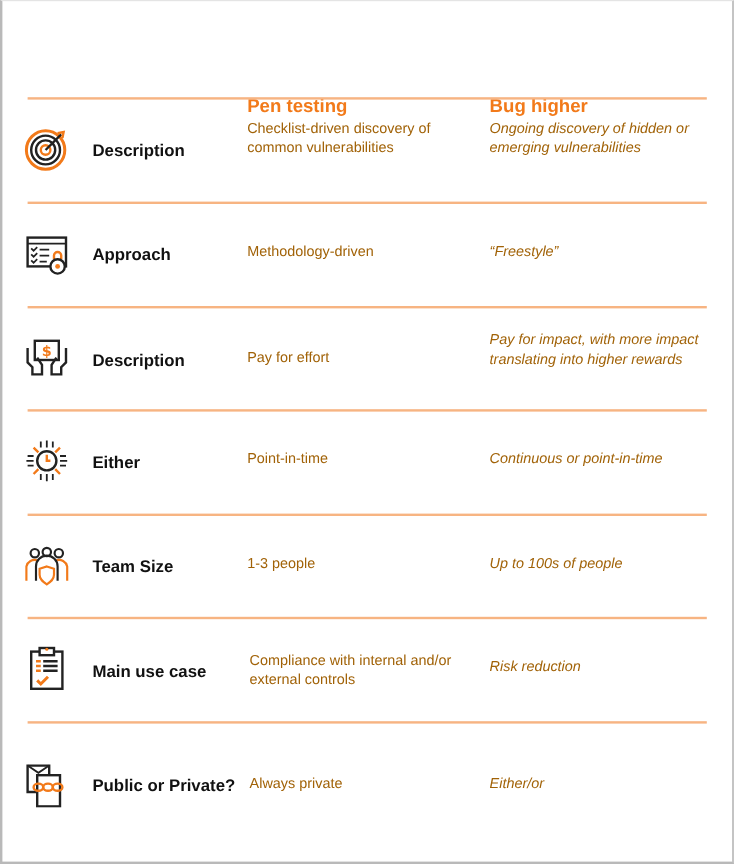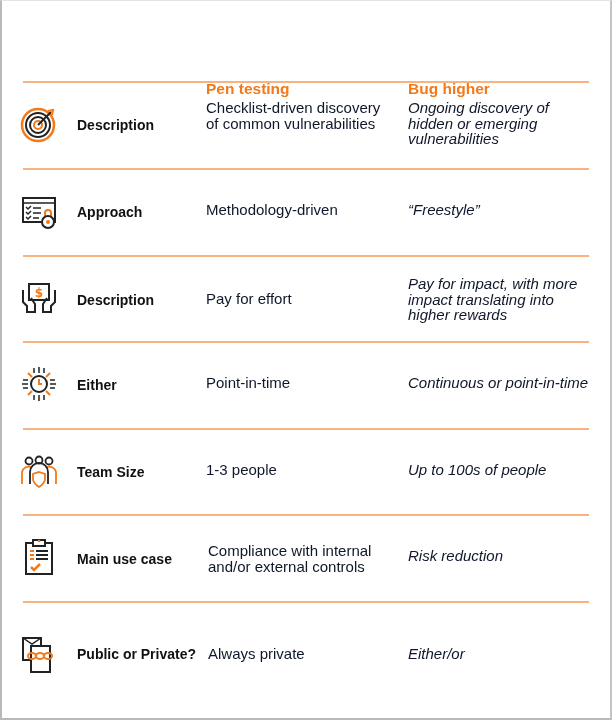--- a/index.html
+++ b/index.html
@@ -7,21 +7,21 @@
   body { font-family: "Liberation Sans", "DejaVu Sans", sans-serif; color: #2b2b2b; position: relative; }
   .frame { position: absolute; left: 0; top: 0; width: 612px; height: 720px;
            border-left: 2px solid #b9b9b9; border-right: 2px solid #c4c4c4; border-bottom: 2px solid #b9b9b9; border-top: 1px solid #e4e4e4; }
   .hdr { position: absolute; top: 52px; font-weight: bold; font-size: 15.5px; color: #f27a1a; margin-top: 28px; }
   .hdr.pen { left: 206px; }
   .hdr.bug { left: 408px; }
   .divider { position: absolute; left: 23px; right: 23px; height: 1.5px; background: #f7b482; }
   .row { position: absolute; left: 0; width: 612px; }
   .label { position: absolute; left: 62px; font-weight: bold; font-size: 14px; color: #111; white-space: nowrap; padding-left: 15px; }
   .icon { position: absolute; left: 20px; width: 38px; height: 38px; }
-  .cell { position: absolute; font-size: 15px; line-height: 15.5px; color: #0f172a; }
+  .cell { position: absolute; font-size: 12px; line-height: 15.5px; color: #a16207; }
   .cell.pen { left: 206px; width: 180px; }
   .cell.bug { left: 408px; width: 190px; font-style: italic; }
 </style>
 </head>
 <body>
 
 <div class="frame"></div>
 
 <div class="hdr pen">Pen testing</div>
 <div class="hdr bug">Bug higher</div>

